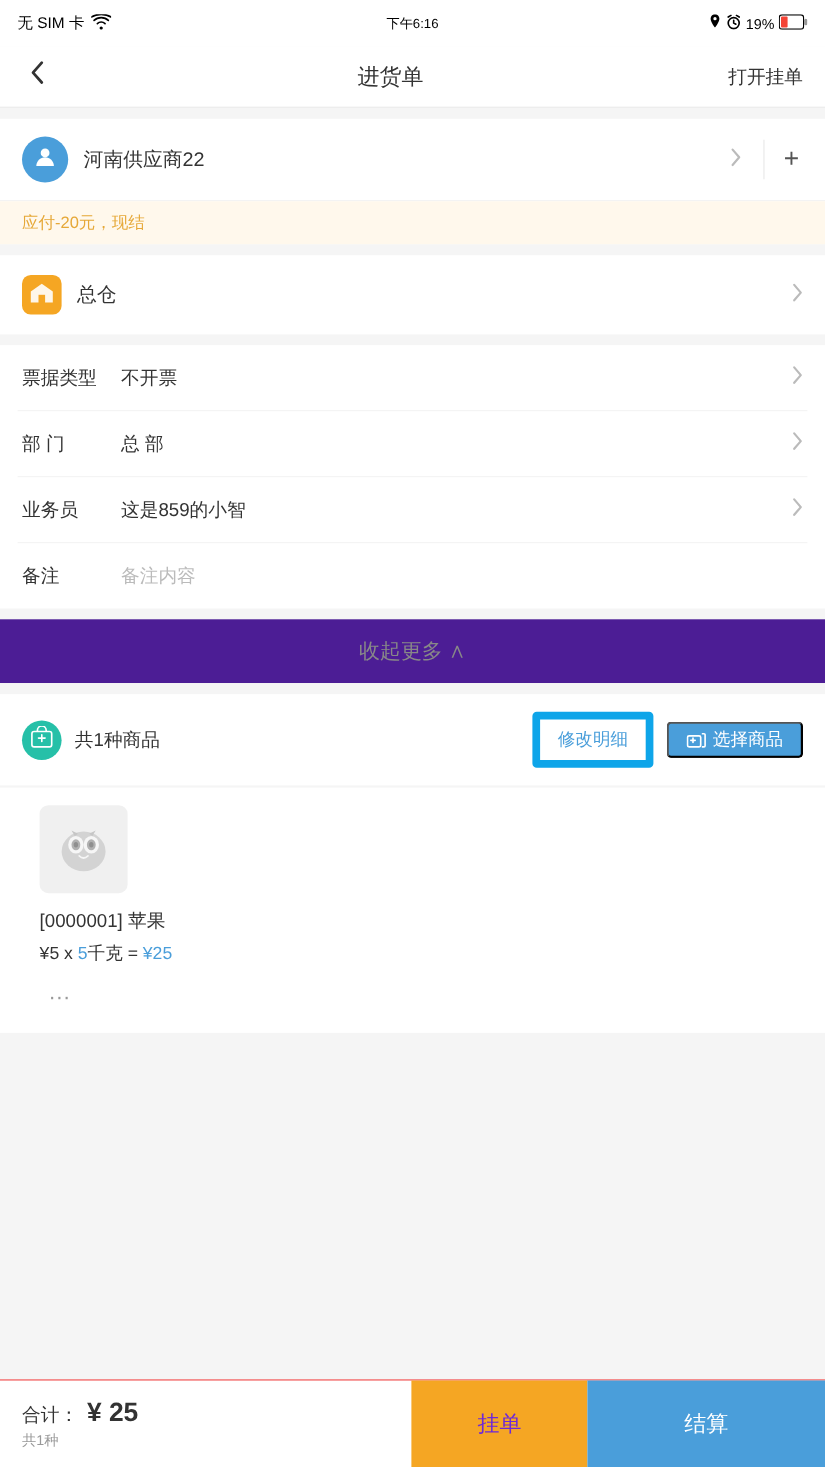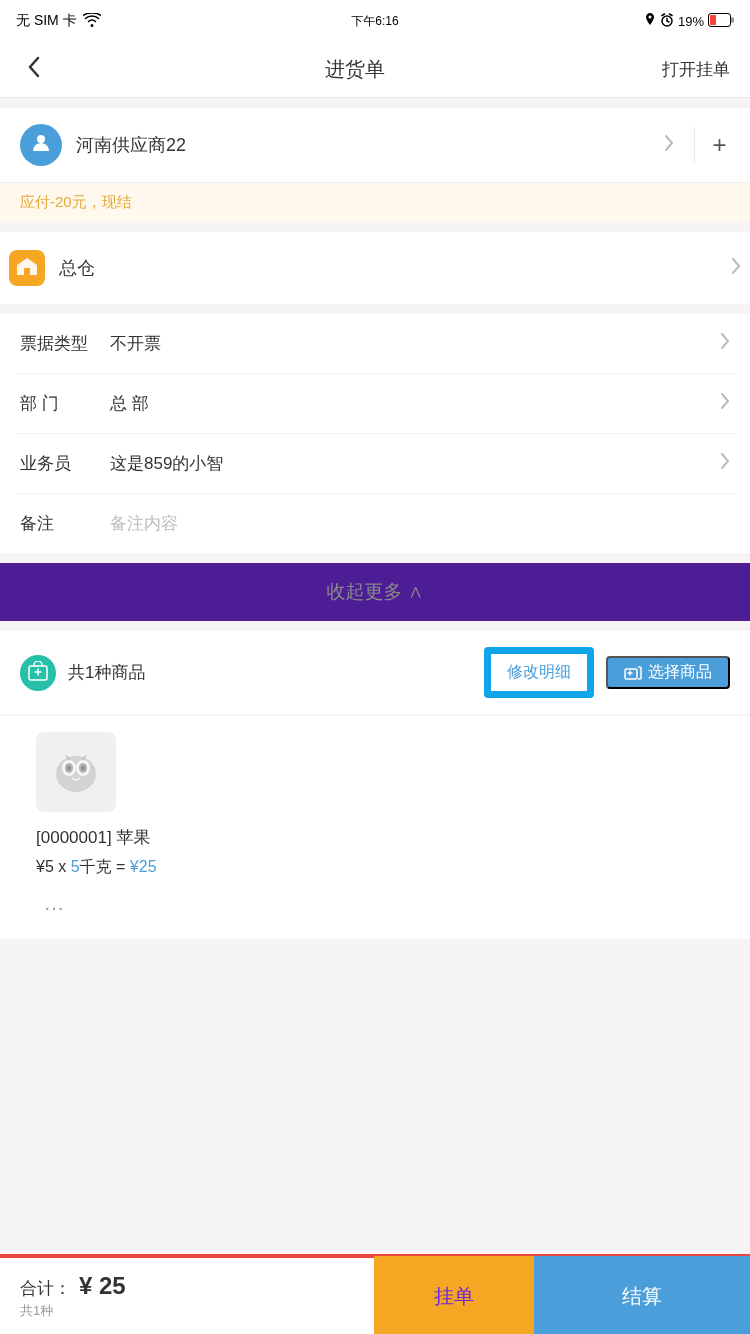--- a/index.html
+++ b/index.html
@@ -92,21 +92,21 @@
       background: #fff8ec;
       padding: 10px 20px;
       font-size: 15px;
       color: #e6a838;
     }
 
     
     .warehouse-row {
       display: flex;
       align-items: center;
-      padding: 18px 9px;
+      padding: 18px 20px;
       cursor: pointer;
     }
     .warehouse-icon {
       width: 36px;
       height: 36px;
       border-radius: 8px;
       background: #f5a623;
       display: flex;
       align-items: center;
       justify-content: center;
@@ -212,21 +212,21 @@
     
     .bottom-bar {
       position: fixed;
       bottom: 0;
       left: 0;
       width: 750px;
       height: 80px;
       display: flex;
       align-items: center;
       background: #fff;
-      border-top: 4px solid #ef4444;
+      border-top: 1px solid #ef4444;
     }
     .total-section {
       flex: 1;
       padding: 0 20px;
     }
     .total-label { font-size: 17px; color: #333; display: flex; align-items: baseline; gap: 8px; }
     .total-amount { font-size: 24px; font-weight: 600; color: #333; }
     .total-sub { font-size: 13px; color: #999; margin-top: 2px; }
     .btn-suspend {
       width: 160px;

